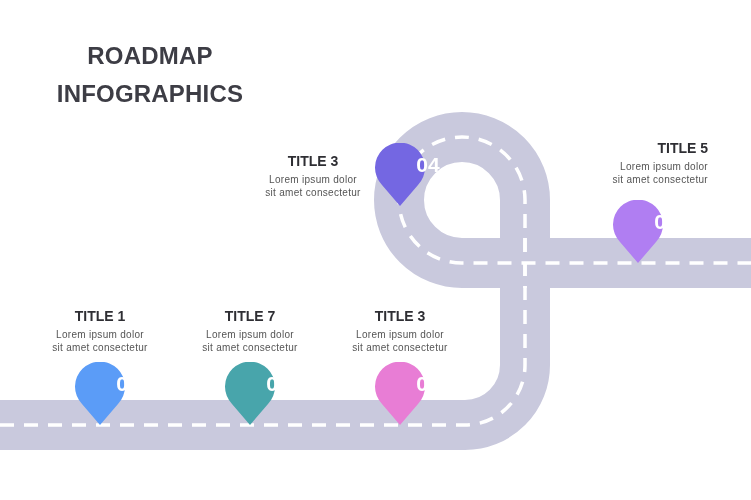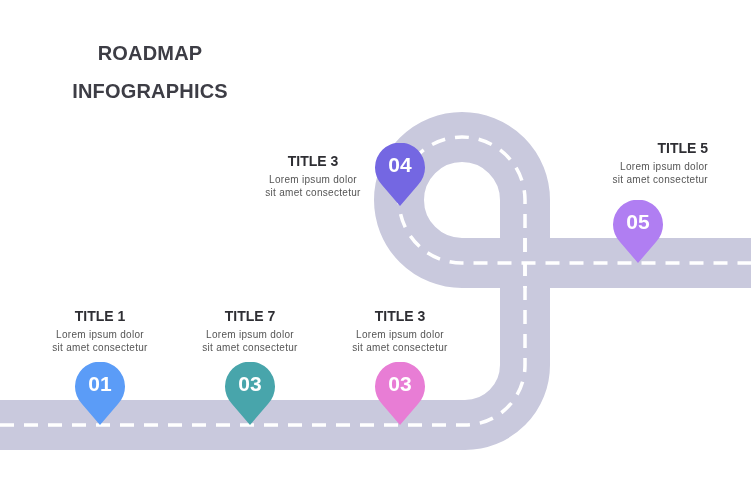--- a/index.html
+++ b/index.html
@@ -1,27 +1,27 @@
 <!DOCTYPE html>
 <html><head>
 <meta charset="utf-8">
 <style>
   html, body { margin:0; padding:0; }
   body { width:751px; height:500px; background:#ffffff; position:relative; overflow:hidden;
          font-family:"Liberation Sans", sans-serif; }
   .main-title { position:absolute; left:0; width:300px; text-align:center; font-weight:bold;
-                font-size:20px; color:#3d3d45; letter-spacing:0.2px; }
+                font-size:24px; color:#3d3d45; letter-spacing:0.2px; }
   #road { position:absolute; left:0; top:0; }
   .step { position:absolute; width:140px; text-align:center; }
   .step-title { font-weight:bold; font-size:14px; color:#2e2e33; margin-bottom:4px; }
   .step-desc { font-size:10px; color:#555; line-height:13px; letter-spacing:0.3px; }
   .pin { position:absolute; width:50px; height:50px; }
   .pin svg { position:absolute; left:0; top:0; }
   .pin-label { position:absolute; left:0; top:10px; width:50px; text-align:center; color:#fff;
-               font-weight:bold; font-size:21px; }
+               font-weight:bold; font-size:21px;padding-left:28px; }
 </style>
 </head>
 <body>
 
 <div>
   <div class="main-title" style="top:42px;">ROADMAP</div>
   <div class="main-title" style="top:80px;">INFOGRAPHICS</div>
 </div>
 
 <svg id="road" width="751" height="500">

